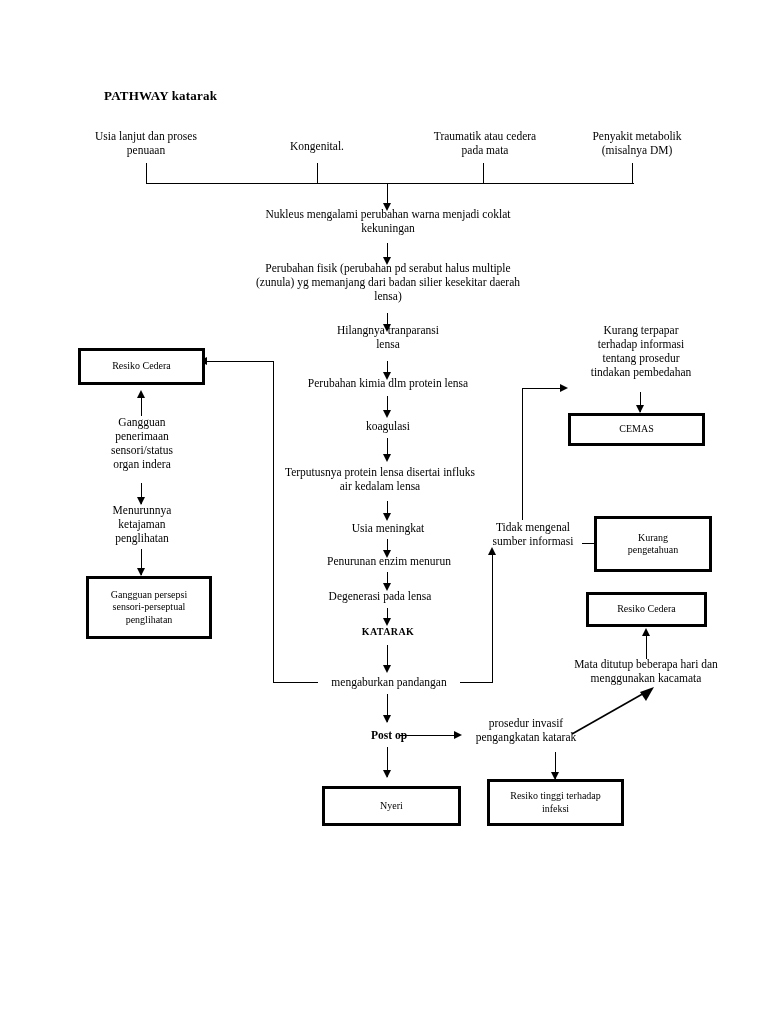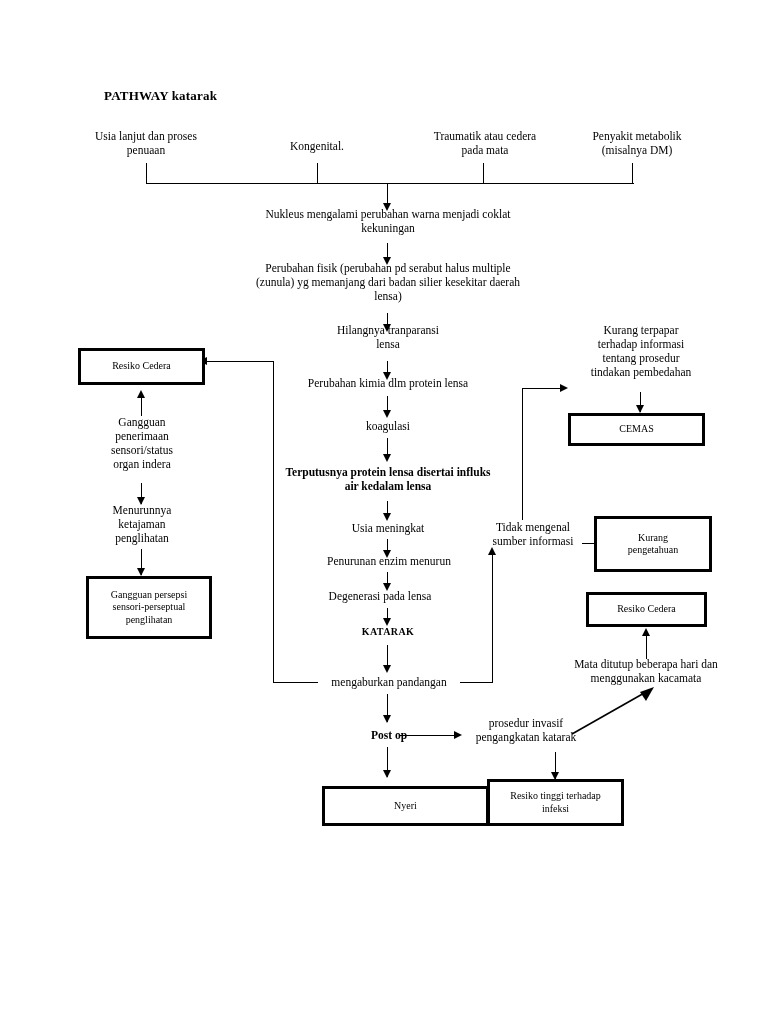--- a/index.html
+++ b/index.html
@@ -138,21 +138,21 @@
   <div class="txt" style="left:293px; top:376px; width:190px;">Perubahan kimia dlm protein lensa</div>
 
   <div class="vline" style="left:387px; top:396px; height:18px;"></div>
   <div class="arrow-down" style="left:383px; top:410px;"></div>
 
   <div class="txt" style="left:342px; top:419px; width:92px;text-align:center;">koagulasi</div>
 
   <div class="vline" style="left:387px; top:438px; height:20px;"></div>
   <div class="arrow-down" style="left:383px; top:454px;"></div>
 
-  <div class="txt" style="left:272px; top:465px; width:232px;font-weight:bold;">Terputusnya protein lensa disertai influks
+  <div class="txt" style="left:264px; top:465px; width:232px;">Terputusnya protein lensa disertai influks
 air kedalam lensa</div>
 
   <div class="vline" style="left:387px; top:501px; height:17px;"></div>
   <div class="arrow-down" style="left:383px; top:513px;"></div>
 
   <div class="txt" style="left:332px; top:521px; width:112px;">Usia meningkat</div>
 
   <div class="vline" style="left:387px; top:539px; height:16px;"></div>
   <div class="arrow-down" style="left:383px; top:550px;"></div>
 
@@ -262,21 +262,21 @@
     <line x1="2" y1="48" x2="76" y2="6" stroke="#000" stroke-width="1.6"></line>
     <polygon points="84,1 70,6 76,15" fill="#000"></polygon>
   </svg>
 
   <div class="txt" style="left:464px; top:716px; width:124px; text-align:center;">prosedur invasif
 pengangkatan katarak</div>
 
   <div class="vline" style="left:555px; top:752px; height:27px;"></div>
   <div class="arrow-down" style="left:551px; top:772px;"></div>
 
-  <div class="box" style="left:322px; top:786px; width:167px; height:40px;">
+  <div class="box" style="left:322px; top:786px; width:139px; height:40px;">
     <span>Nyeri</span>
   </div>
 
   <div class="box" style="left:487px; top:779px; width:137px; height:47px;">
     <span>Resiko tinggi terhadap
 infeksi</span>
   </div>
 
 </div>
 

